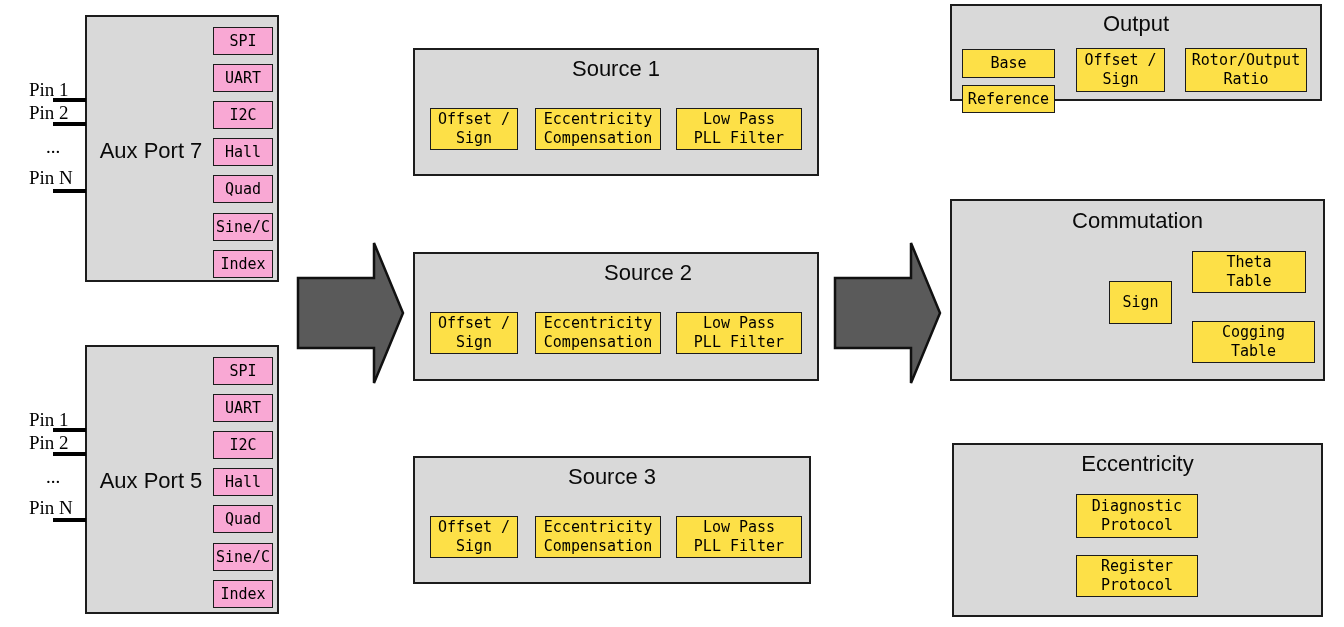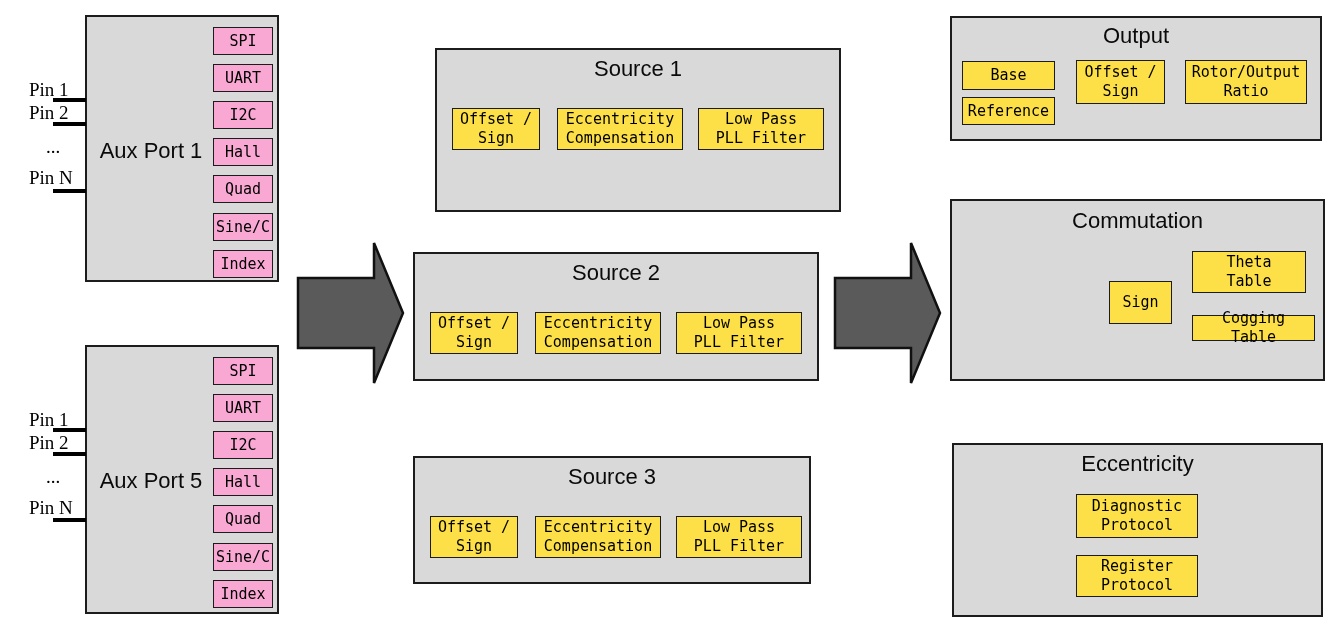--- a/index.html
+++ b/index.html
@@ -16,21 +16,21 @@
   .pinlbl{position:absolute;font-family:Liberation Serif, serif;font-size:19px;line-height:18px;}
   .pinline{position:absolute;left:53px;width:33px;height:4px;background:#000;}
   .arrow{position:absolute;width:110px;height:146px;}
 </style>
 </head>
 <body>
 
 <div class="stage">
 
   <div class="block" style="left:85px;top:15px;width:194px;height:267px;">
-    <div class="btitle" style="left:0;width:128px;top:122px;">Aux Port 1</div>
+    <div class="btitle" style="left:0;width:128px;top:122px;">Aux Port 7</div>
     <div class="tag" style="top:10px;">SPI</div>
     <div class="tag" style="top:47px;">UART</div>
     <div class="tag" style="top:84px;">I2C</div>
     <div class="tag" style="top:121px;">Hall</div>
     <div class="tag" style="top:158px;">Quad</div>
     <div class="tag" style="top:196px;">Sine/C</div>
     <div class="tag" style="top:233px;">Index</div>
   </div>
 
   <div class="pinlbl" style="left:29px;top:81px;">Pin 1</div>
@@ -57,32 +57,32 @@
   <div class="pinlbl" style="left:29px;top:434px;">Pin 2</div>
   <div class="pinline" style="top:452px;"></div>
   <div class="pinlbl" style="left:46px;top:468px;">...</div>
   <div class="pinlbl" style="left:29px;top:499px;">Pin N</div>
   <div class="pinline" style="top:518px;"></div>
 
   <svg class="arrow" style="left:296px;top:240px;" viewBox="0 0 110 146">
     <polygon points="2,38 78,38 78,3 107,73 78,143 78,108 2,108" fill="#5a5a5a" stroke="#111111" stroke-width="2.5" stroke-linejoin="miter"></polygon>
   </svg>
 
-  <div class="block" style="left:435px;top:48px;width:406px;height:164px;">
+  <div class="block" style="left:413px;top:48px;width:406px;height:128px;">
     <div class="btitle" style="left:0;width:100%;top:7px;">Source 1</div>
     <div class="mbox" style="left:15px;top:58px;width:88px;height:42px;">Offset /
 Sign</div>
     <div class="mbox" style="left:120px;top:58px;width:126px;height:42px;">Eccentricity
 Compensation</div>
     <div class="mbox" style="left:261px;top:58px;width:126px;height:42px;">Low Pass
 PLL Filter</div>
   </div>
 
   <div class="block" style="left:413px;top:252px;width:406px;height:129px;">
-    <div class="btitle" style="left:0;width:100%;top:7px;">Source 2</div>
+    <div class="btitle" style="left:0;width:100%;top:7px;padding-left:32px;">Source 2</div>
     <div class="mbox" style="left:15px;top:58px;width:88px;height:42px;">Offset /
 Sign</div>
     <div class="mbox" style="left:120px;top:58px;width:126px;height:42px;">Eccentricity
 Compensation</div>
     <div class="mbox" style="left:261px;top:58px;width:126px;height:42px;">Low Pass
 PLL Filter</div>
   </div>
 
   <div class="block" style="left:413px;top:456px;width:398px;height:128px;">
     <div class="btitle" style="left:0;width:100%;top:7px;">Source 3</div>
@@ -91,36 +91,36 @@
     <div class="mbox" style="left:120px;top:58px;width:126px;height:42px;">Eccentricity
 Compensation</div>
     <div class="mbox" style="left:261px;top:58px;width:126px;height:42px;">Low Pass
 PLL Filter</div>
   </div>
 
   <svg class="arrow" style="left:833px;top:240px;" viewBox="0 0 110 146">
     <polygon points="2,38 78,38 78,3 107,73 78,143 78,108 2,108" fill="#5a5a5a" stroke="#111111" stroke-width="2.5" stroke-linejoin="miter"></polygon>
   </svg>
 
-  <div class="block" style="left:950px;top:16px;width:372px;height:125px;">
+  <div class="block" style="left:950px;top:4px;width:372px;height:97px;">
     <div class="btitle" style="left:0;width:100%;top:6px;">Output</div>
     <div class="mbox" style="left:10px;top:43px;width:93px;height:29px;">Base</div>
     <div class="mbox" style="left:10px;top:79px;width:93px;height:28px;">Reference</div>
     <div class="mbox" style="left:124px;top:42px;width:89px;height:44px;">Offset /
 Sign</div>
     <div class="mbox" style="left:233px;top:42px;width:122px;height:44px;">Rotor/Output
 Ratio</div>
   </div>
 
   <div class="block" style="left:950px;top:199px;width:375px;height:182px;">
     <div class="btitle" style="left:0;width:100%;top:8px;">Commutation</div>
     <div class="mbox" style="left:157px;top:80px;width:63px;height:43px;">Sign</div>
     <div class="mbox" style="left:240px;top:50px;width:114px;height:42px;">Theta
 Table</div>
-    <div class="mbox" style="left:240px;top:114px;width:123px;height:26px;">Cogging
+    <div class="mbox" style="left:240px;top:120px;width:123px;height:42px;">Cogging
 Table</div>
   </div>
 
   <div class="block" style="left:952px;top:443px;width:371px;height:174px;">
     <div class="btitle" style="left:0;width:100%;top:7px;">Eccentricity</div>
     <div class="mbox" style="left:122px;top:49px;width:122px;height:44px;">Diagnostic
 Protocol</div>
     <div class="mbox" style="left:122px;top:110px;width:122px;height:42px;">Register
 Protocol</div>
   </div>

